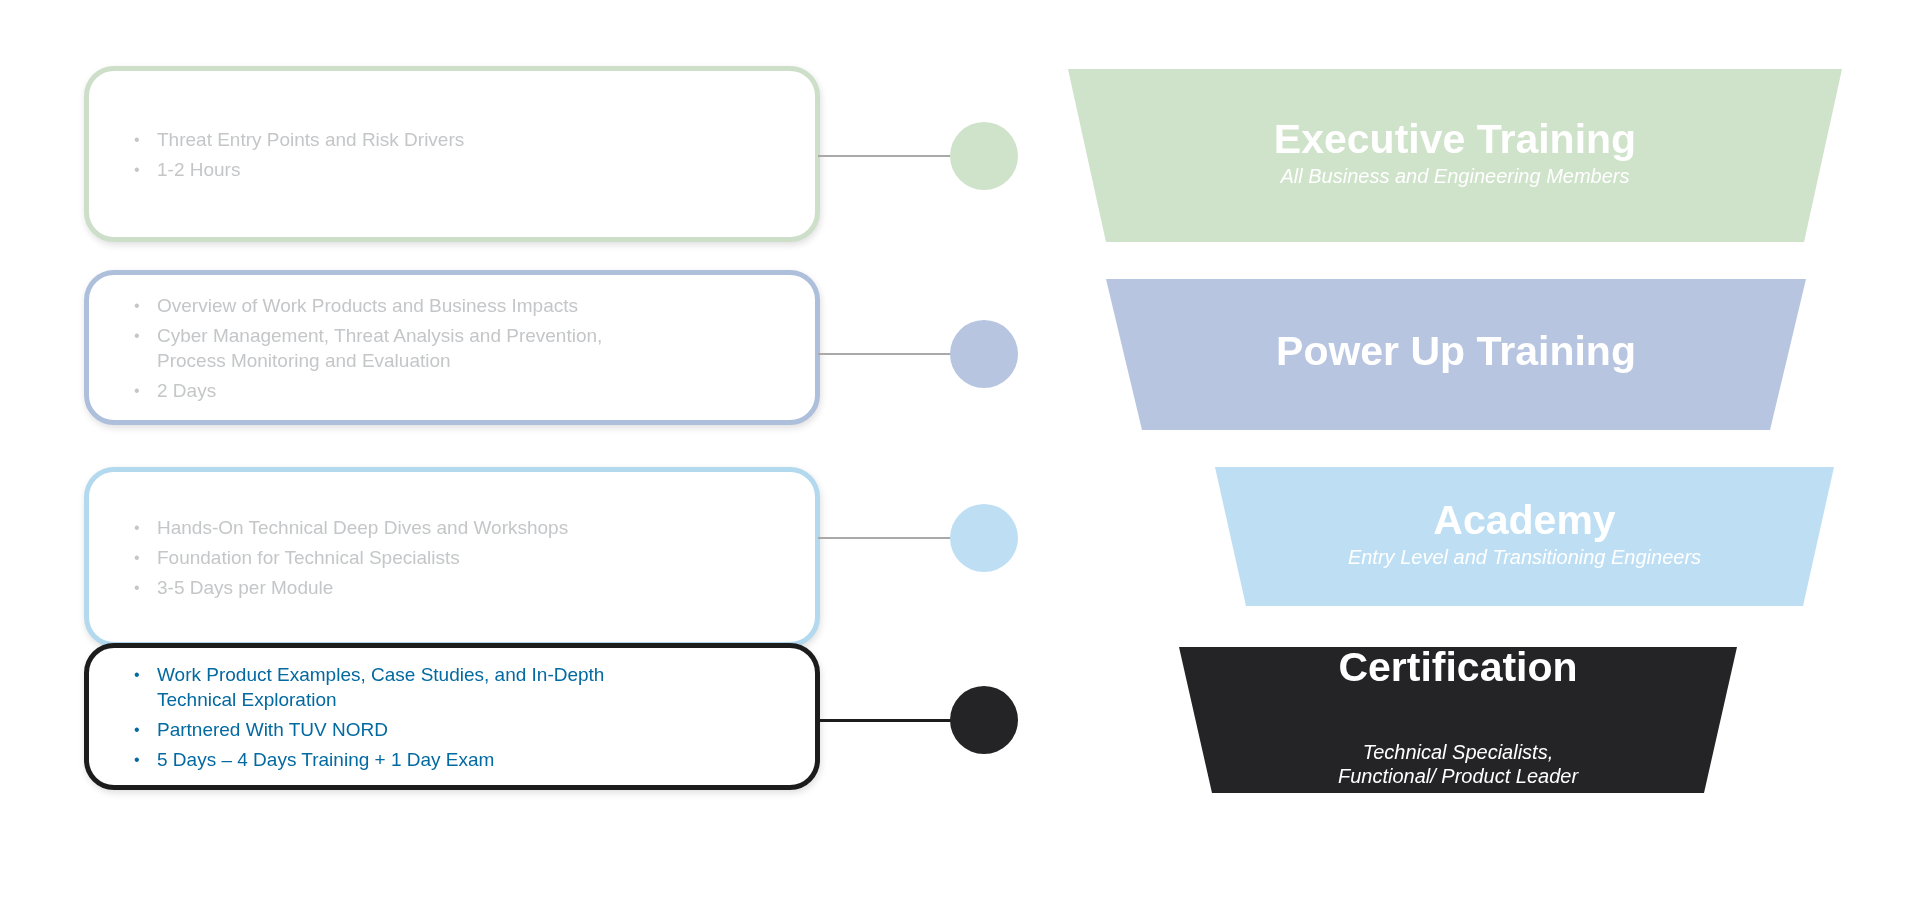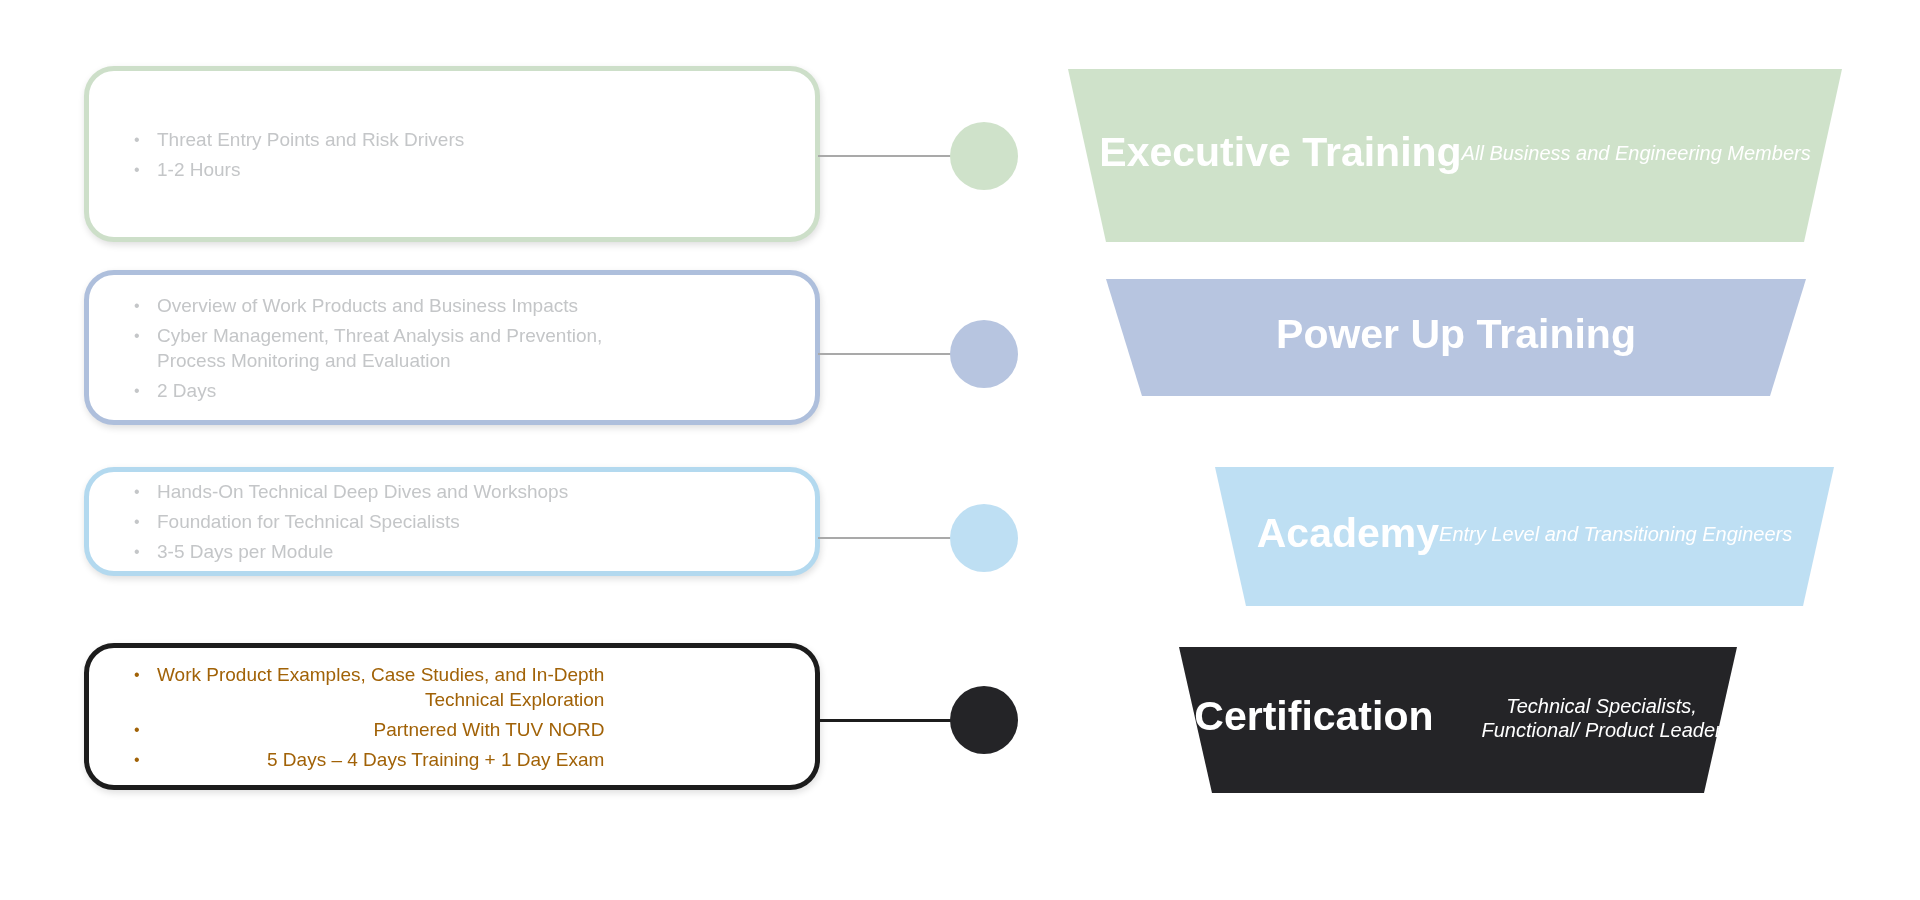--- a/index.html
+++ b/index.html
@@ -39,25 +39,25 @@
   }
   .info-box li::before {
     content: "\2022";
     position: absolute;
     left: 7px; top: 0;
     font-size: 16px;
   }
 
   .box-exec     { top: 66px;  height: 176px; border: 5px solid #cddfc9; }
   .box-power    { top: 270px; height: 155px; border: 5px solid #aebfdc; }
-  .box-academy  { top: 467px; height: 109px; border: 5px solid #b3d9ef; }
+  .box-academy  { top: 467px; height: 180px; border: 5px solid #b3d9ef; }
   .box-cert     { top: 643px; height: 147px; border: 5px solid #1c1c1c; }
 
   .box-exec li, .box-power li, .box-academy li { color: #c4c6c8; }
-  .box-cert li { color: #a16207; text-align: right; }
+  .box-cert li { color: #0369a1; }
 
   
   .connector {
     position: absolute;
     left: 818px;
     width: 135px;
     height: 2px;
     background: #a9a9a9;
   }
   .conn-exec    { top: 155px; }
@@ -73,21 +73,21 @@
   }
   .circ-exec    { top: 122px; background: #cfe2ca; }
   .circ-power   { top: 320px; background: #b7c5e0; }
   .circ-academy { top: 504px; background: #bedff3; }
   .circ-cert    { top: 686px; background: #242427; }
 
   
   .trap {
     position: absolute;
     display: flex;
-    flex-direction: row;
+    flex-direction: column;
     align-items: center;
     justify-content: center;
     text-align: center;
     color: #ffffff;
     padding-bottom: 6px;
     box-sizing: border-box;
     filter: drop-shadow(1px 2px 2px rgba(0,0,0,0.10));
   }
   .trap .title {
     font-weight: bold;
@@ -101,21 +101,21 @@
     margin-top: 3px;
     white-space: pre-line;
   }
 
   .trap-exec {
     left: 1068px; top: 69px; width: 774px; height: 173px;
     background: #cfe2ca;
     clip-path: polygon(0 0, 100% 0, calc(100% - 38px) 100%, 38px 100%);
   }
   .trap-power {
-    left: 1106px; top: 279px; width: 700px; height: 117px;
+    left: 1106px; top: 279px; width: 700px; height: 151px;
     background: #b7c5e0;
     clip-path: polygon(0 0, 100% 0, calc(100% - 36px) 100%, 36px 100%);
   }
   .trap-academy {
     left: 1215px; top: 467px; width: 619px; height: 139px;
     background: #bedff3;
     clip-path: polygon(0 0, 100% 0, calc(100% - 31px) 100%, 31px 100%);
   }
   .trap-cert {
     left: 1179px; top: 647px; width: 558px; height: 146px;

